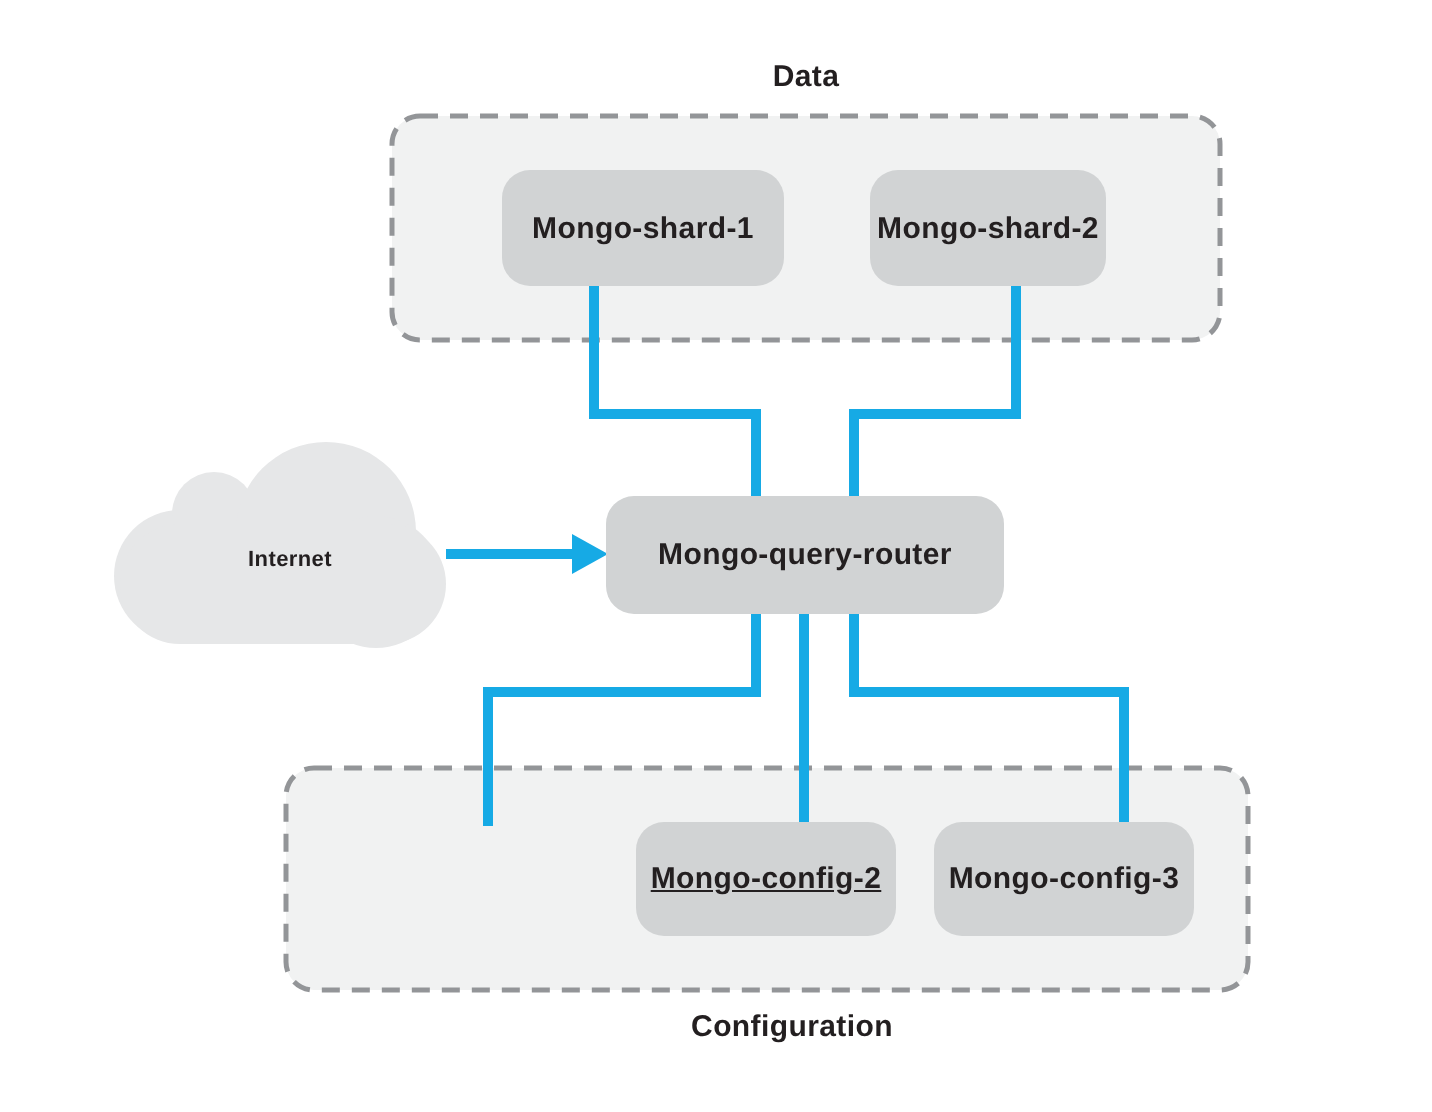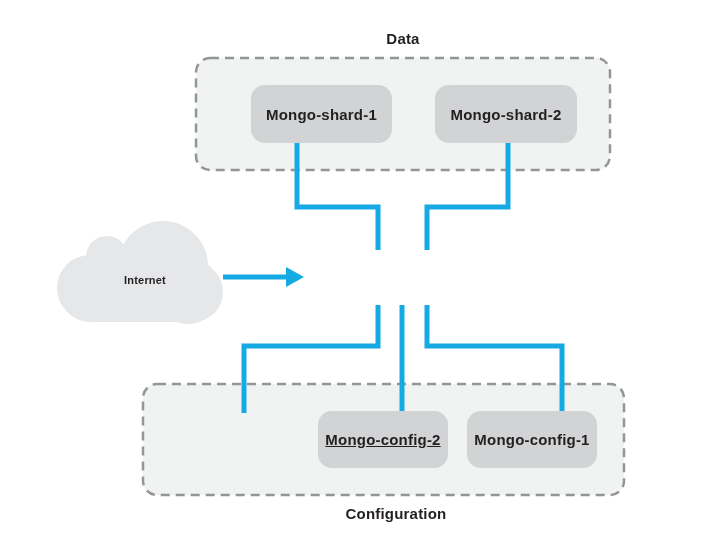--- a/index.html
+++ b/index.html
@@ -34,21 +34,21 @@
     position:absolute;
     font-size:15px;font-weight:600;color:var(--text);
     text-align:center;letter-spacing:.2px;
   }
   .cloud-label{
     position:absolute;
     font-size:11px;font-weight:700;color:var(--text);
     text-align:center;letter-spacing:.2px;
   }
   #node-shard-1{left:227px;top:85px;width:141px;height:58px;margin-left:24px;}
-  #node-shard-2{left:435px;top:85px;width:142px;height:58px;}
+  #node-shard-2{left:435px;top:85px;width:118px;height:58px;}
   #node-router{left:303px;top:248px;width:199px;height:59px;}
   #node-config-1{left:169px;top:411px;width:131px;height:57px;}
   #node-config-2{left:318px;top:411px;width:130px;height:57px;text-decoration:underline;}
   #node-config-3{left:467px;top:411px;width:130px;height:57px;}
   #label-data{left:353px;top:30px;width:100px;}
   #label-configuration{left:326px;top:505px;width:140px;}
   #label-internet{left:95px;top:274px;width:100px;}
 </style>
 </head>
 <body>
@@ -80,15 +80,16 @@
     </g>
   </svg>
 
   <div class="group-label" id="label-data">Data</div>
   <div class="group-label" id="label-configuration">Configuration</div>
 
   <div class="cloud-label" id="label-internet">Internet</div>
 
   <div class="node" id="node-shard-1">Mongo-shard-1</div>
   <div class="node" id="node-shard-2">Mongo-shard-2</div>
+  <div class="node" id="node-router">Mongo-query-router</div>
   <div class="node" id="node-config-2">Mongo-config-2</div>
-  <div class="node" id="node-config-3">Mongo-config-1</div>
+  <div class="node" id="node-config-3">Mongo-config-3</div>
 </div>
 
 </body></html>

